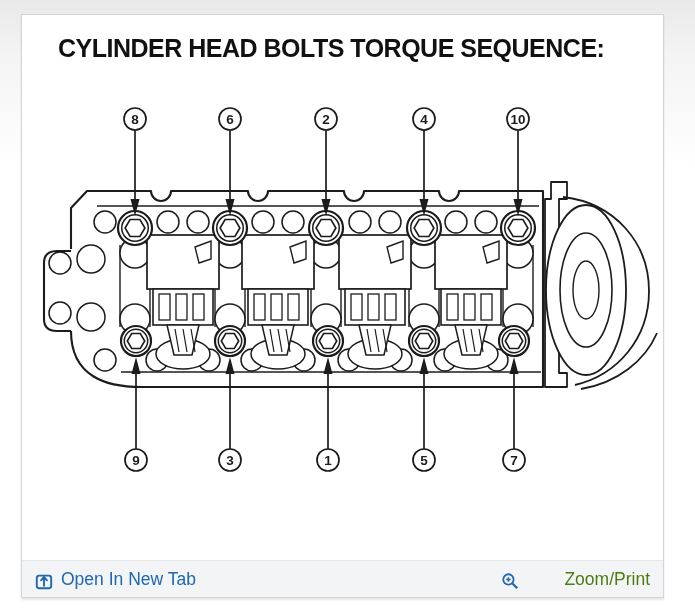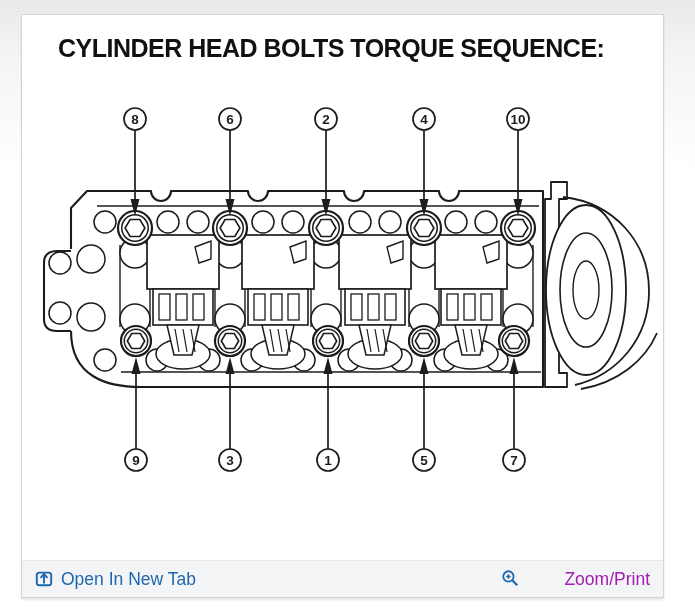--- a/index.html
+++ b/index.html
@@ -19,21 +19,21 @@
     white-space:nowrap;
   }
   #diagram{position:absolute;left:0;top:0;pointer-events:none;}
   .footerbar{
     position:absolute;left:0;right:0;bottom:0;height:37px;
     background:#f3f4f6;border-top:1px solid #e4e6e8;
     display:flex;align-items:center;justify-content:space-between;
     padding:0 13px;box-sizing:border-box;
   }
   .link{
-    display:flex;align-items:flex-start;gap:8px;cursor:pointer;
+    display:flex;align-items:flex-end;gap:8px;cursor:pointer;
     font-size:17.5px;text-decoration:none;
   }
   .link svg{display:block;}
 </style>
 </head>
 <body>
 
 <div class="frame">
 
   <h1 class="title">CYLINDER HEAD BOLTS TORQUE SEQUENCE:</h1>
@@ -271,21 +271,21 @@
   <div class="footerbar">
     <a class="link" style="color: rgb(31, 103, 175);">
       <span>
         <svg width="18" height="18" viewBox="0 0 16 16">
           <rect x="1.6" y="3.2" width="12.8" height="11.2" rx="2.2" fill="none" stroke="#1f67af" stroke-width="1.7"></rect>
           <path d="M8 12.2 V5.4 M5.4 7.4 L8 4.4 L10.6 7.4" fill="none" stroke="#1f67af" stroke-width="1.7" stroke-linecap="round" stroke-linejoin="round"></path>
         </svg>
       </span>
       <span>Open In New Tab</span>
     </a>
-    <a class="link" style="color: #a21caf; gap: 45px;">
+    <a class="link" style="color: #4d7c0f; gap: 45px;">
       <span>
         <svg width="18" height="18" viewBox="0 0 16 16">
           <circle cx="6.6" cy="6.6" r="4.6" fill="none" stroke="#1f67af" stroke-width="1.6"></circle>
           <path d="M6.6 4.6 V8.6 M4.6 6.6 H8.6" stroke="#1f67af" stroke-width="1.4"></path>
           <path d="M10.2 10.2 L14.4 14.4" stroke="#1f67af" stroke-width="2"></path>
         </svg>
       </span>
       <span>Zoom/Print</span>
     </a>
   </div>

